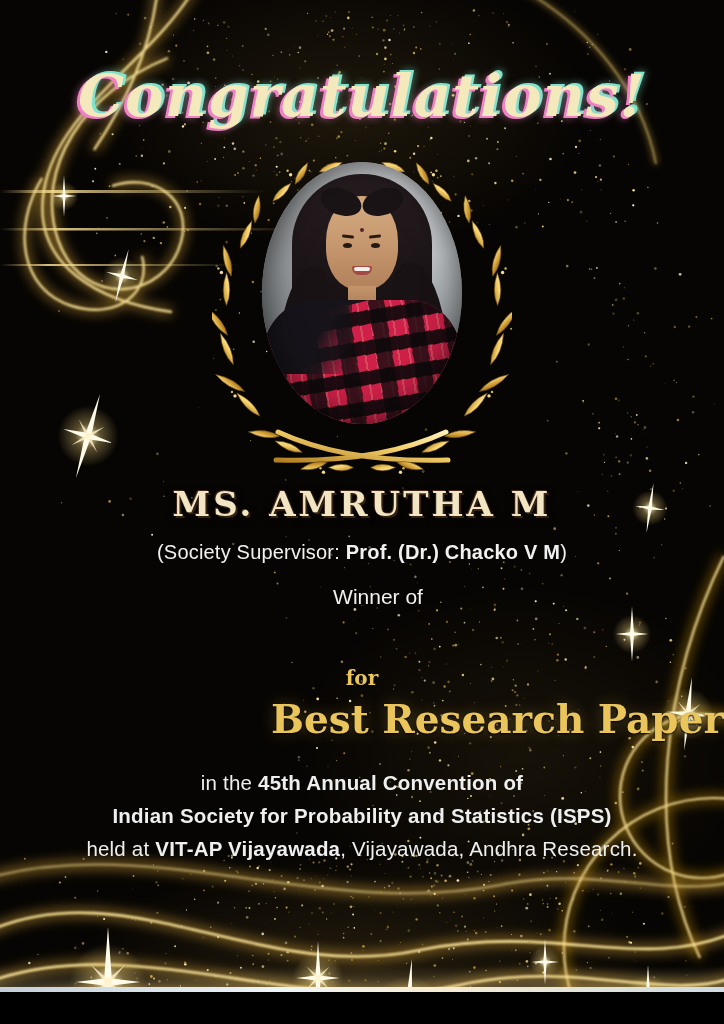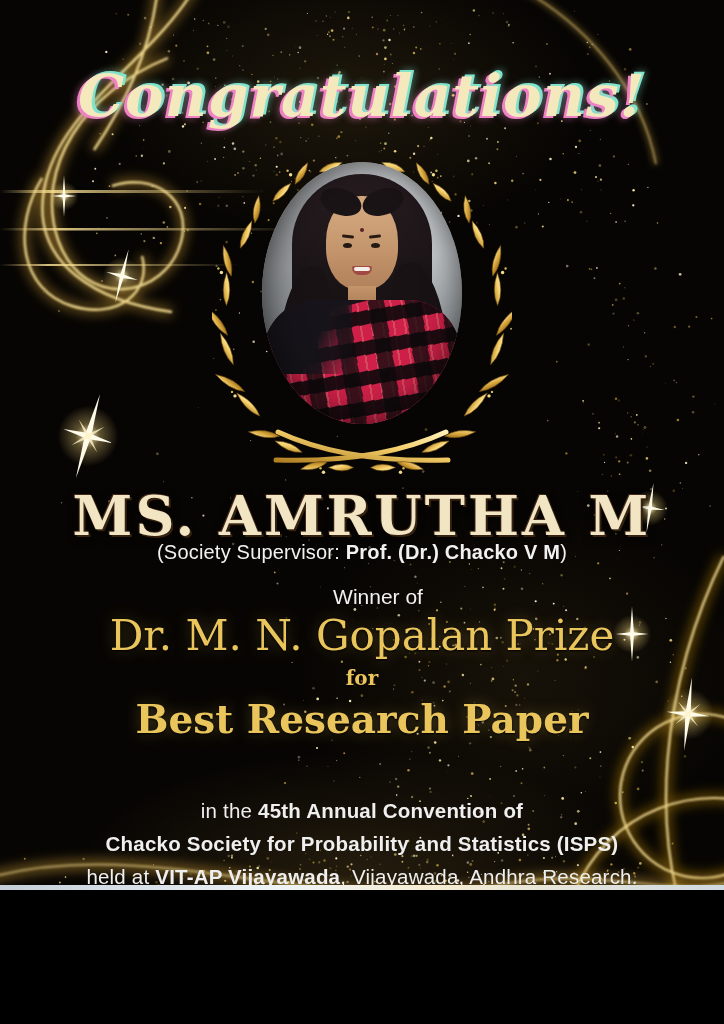--- a/index.html
+++ b/index.html
@@ -1,17 +1,17 @@
 <!DOCTYPE html>
 <html style="--bg: #070503; --gold: #e9c55c; --gold-bright: #f7df8e; --cream: #f2e5c4; --white: #f1f1f1; --script-fill: #f4e9bd; --script-pink: #ee82c4; --script-cyan: #7fe6cd;"><head>
 <meta charset="utf-8">
 <style>
   html,body{margin:0;padding:0;background:#000;}
   .poster{
-    position:relative;width:724px;height:890px;overflow:hidden;
+    position:relative;width:724px;height:992px;overflow:hidden;
     background:var(--bg,#070503);
     font-family:"Liberation Sans",sans-serif;
   }
   .poster::before{
     content:'';position:absolute;inset:0;z-index:0;pointer-events:none;
     background:
       radial-gradient(340px 200px at 48% 11%, rgba(125,100,45,.20), rgba(0,0,0,0) 70%),
       radial-gradient(320px 240px at 72% 76%, rgba(110,88,38,.16), rgba(0,0,0,0) 70%),
       radial-gradient(380px 160px at 50% 98%, rgba(140,110,50,.22), rgba(0,0,0,0) 75%);
   }
@@ -67,40 +67,41 @@
   .headline{
     top:62px;
     font-family:"DejaVu Serif",cursive,serif;font-style:italic;font-weight:600;
     font-size:58px;letter-spacing:1px;color:var(--script-fill,#f4e9bd);
     text-shadow:
       -3px 2px 0 var(--script-pink,#ee82c4), -5px 3px 7px rgba(238,130,196,.40),
        3px -2px 0 var(--script-cyan,#7fe6cd), 5px -3px 7px rgba(127,230,205,.40);
   }
   .name{
     top:484px;
-    font-family:"DejaVu Serif",serif;font-weight:700;font-size:54px;letter-spacing:3px;
+    font-family:"DejaVu Serif",serif;font-weight:700;font-size:34px;letter-spacing:3px;
     color:var(--cream,#f2e5c4);
     text-shadow:2px 2px 0 #34210f,-1px -1px 0 #42291a,0 3px 8px rgba(0,0,0,.8);
   }
   .supervisor{top:541px;font-size:20px;color:var(--white,#f1f1f1);letter-spacing:.2px;}
   .supervisor b{font-weight:700;}
   .winner{top:585px;font-size:21px;color:var(--white,#f1f1f1);margin-left:16px;}
   .prize{
     top:611px;font-family:"DejaVu Serif",serif;font-size:42px;font-weight:500;
     color:var(--gold,#e9c55c);
     text-shadow:0 1px 2px #000,0 0 16px rgba(233,197,92,.30);
   }
   .for{top:666px;font-family:"DejaVu Serif",serif;font-size:20px;font-weight:700;
     color:var(--gold,#e9c55c);text-shadow:0 1px 2px #000;}
   .category{
     top:696px;font-family:"DejaVu Serif",serif;font-size:39px;font-weight:600;
     color:var(--gold,#e9c55c);
     text-shadow:0 1px 2px #000,0 0 16px rgba(233,197,92,.28);
+    text-align:right;
   }
-  .event{top:794px;font-size:20.5px;line-height:33px;color:#efefef;letter-spacing:.2px;}
+  .event{top:766px;font-size:20.5px;line-height:33px;color:#efefef;letter-spacing:.2px;}
   .event b{font-weight:700;}
   .bottom-strip{position:absolute;left:0;bottom:0;width:724px;height:5px;z-index:7;
     background:linear-gradient(90deg,#c3ced8,#eef4f8 38%,#f6ecd2 60%,#cfdae2);}
 </style>
 </head>
 <body>
 
 <div class="poster">
 
   <svg class="fx" width="724" height="1024" viewBox="0 0 724 1024" aria-hidden="true">
@@ -1664,26 +1665,25 @@
   </div>
 
   <div class="tx headline">Congratulations!</div>
 
   <div class="tx name">MS. AMRUTHA M</div>
 
   <div class="tx supervisor"><span>(Society Supervisor: </span><b>Prof. (Dr.) Chacko V M</b><span>)</span></div>
 
   <div class="tx winner">Winner of</div>
 
-  <div class="tx prize">Dr. M. N. Gopalan Prize</div>
 
   <div class="tx for">for</div>
 
   <div class="tx category">Best Research Paper</div>
 
   <div class="tx event">
     <div><span>in the </span><b>45th Annual Convention of</b></div>
-    <div><b>Chacko Society for Probability and Statistics (ISPS)</b></div>
+    <div><b>Indian Society for Probability and Statistics (ISPS)</b></div>
     <div><span>held at </span><b>VIT-AP Vijayawada</b><span>, Vijayawada, Andhra Research.</span></div>
   </div>
 
   <div class="bottom-strip"></div>
 </div>
 
 </body></html>

